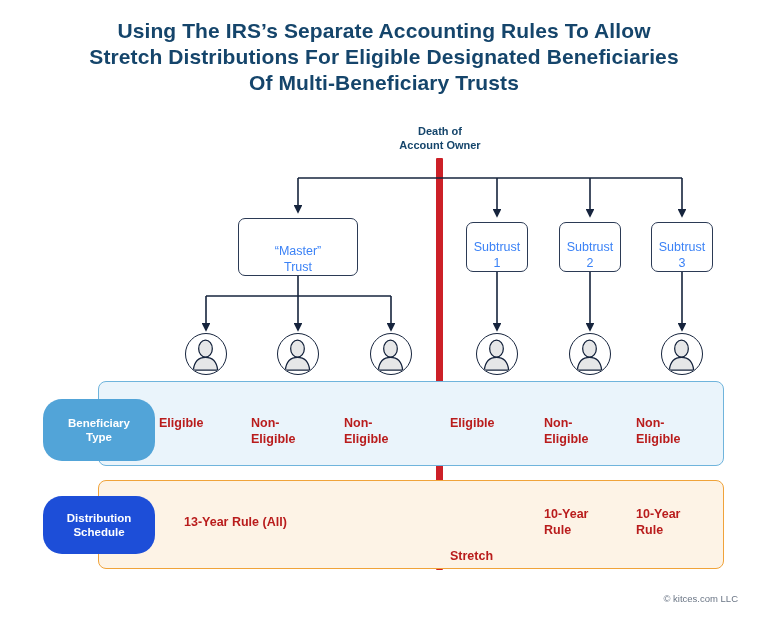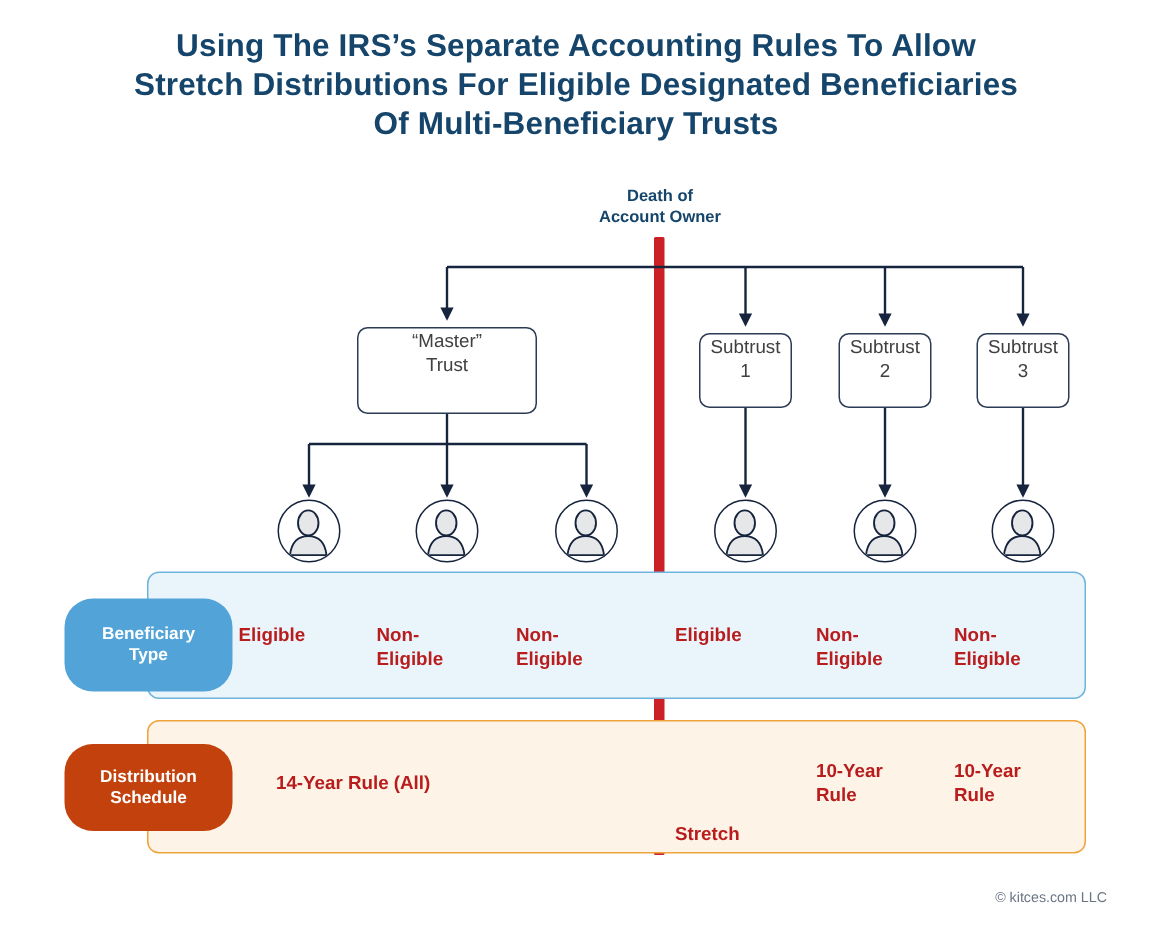--- a/index.html
+++ b/index.html
@@ -70,26 +70,26 @@
     height: 620px;
   }
 
   
   .trust-box {
     position: absolute;
     border: 1.6px solid #2b3a55;
     border-radius: 7px;
     background: #ffffff;
     display: flex;
-    align-items: flex-start;
+    align-items: flex-end;
     justify-content: center;
     text-align: center;
     font-size: 12.5px;
     line-height: 16px;
-    color: #404040;
+    color: #3b82f6;
     box-sizing: border-box;
   }
   .trust-box span { display: block; }
 
   #box-master { left: 238px; top: 218px; width: 120px; height: 58px; }
   #box-sub1   { left: 466px; top: 222px; width: 62px;  height: 50px; }
   #box-sub2   { left: 559px; top: 222px; width: 62px;  height: 50px; }
   #box-sub3   { left: 651px; top: 222px; width: 62px;  height: 50px; }
 
   
@@ -146,21 +146,21 @@
     top: 399px;
     width: 112px;
     height: 62px;
     background: #52a4d8;
   }
   #tag-distribution {
     left: 43px;
     top: 496px;
     width: 112px;
     height: 58px;
-    background: #c2410c;
+    background: #1d4ed8;
   }
   .band-tag span { display: block; }
 
   
   .cell {
     position: absolute;
     font-size: 12.5px;
     line-height: 16px;
     color: #b91c1c;
     font-weight: bold;
@@ -343,21 +343,21 @@
   </div>
 
   <div class="band" id="band-distribution"></div>
   <div class="band-tag" id="tag-distribution">
     <div>
       <span>Distribution</span>
       <span>Schedule</span>
     </div>
   </div>
   <div class="cell dcell" id="dcell-0">
-    <span>14-Year Rule (All)</span>
+    <span>13-Year Rule (All)</span>
   </div>
   <div class="cell dcell" id="dcell-1">
     <span>Stretch</span>
   </div>
   <div class="cell dcell" id="dcell-2">
     <span>10-Year</span>
     <span>Rule</span>
   </div>
   <div class="cell dcell" id="dcell-3">
     <span>10-Year</span>

